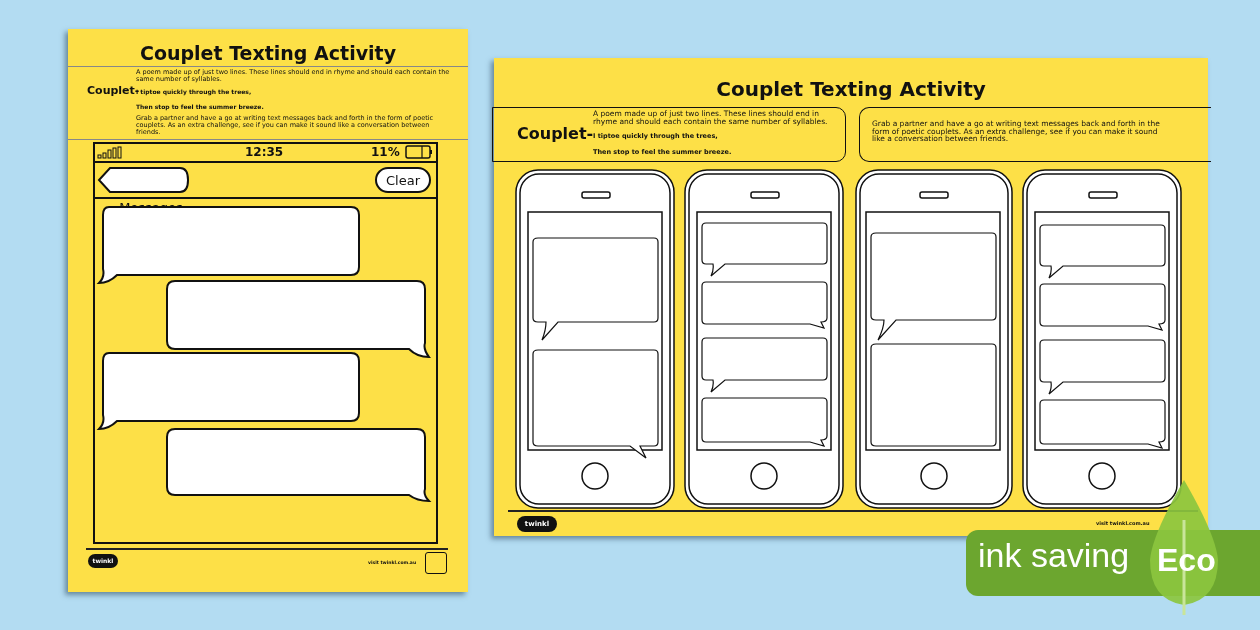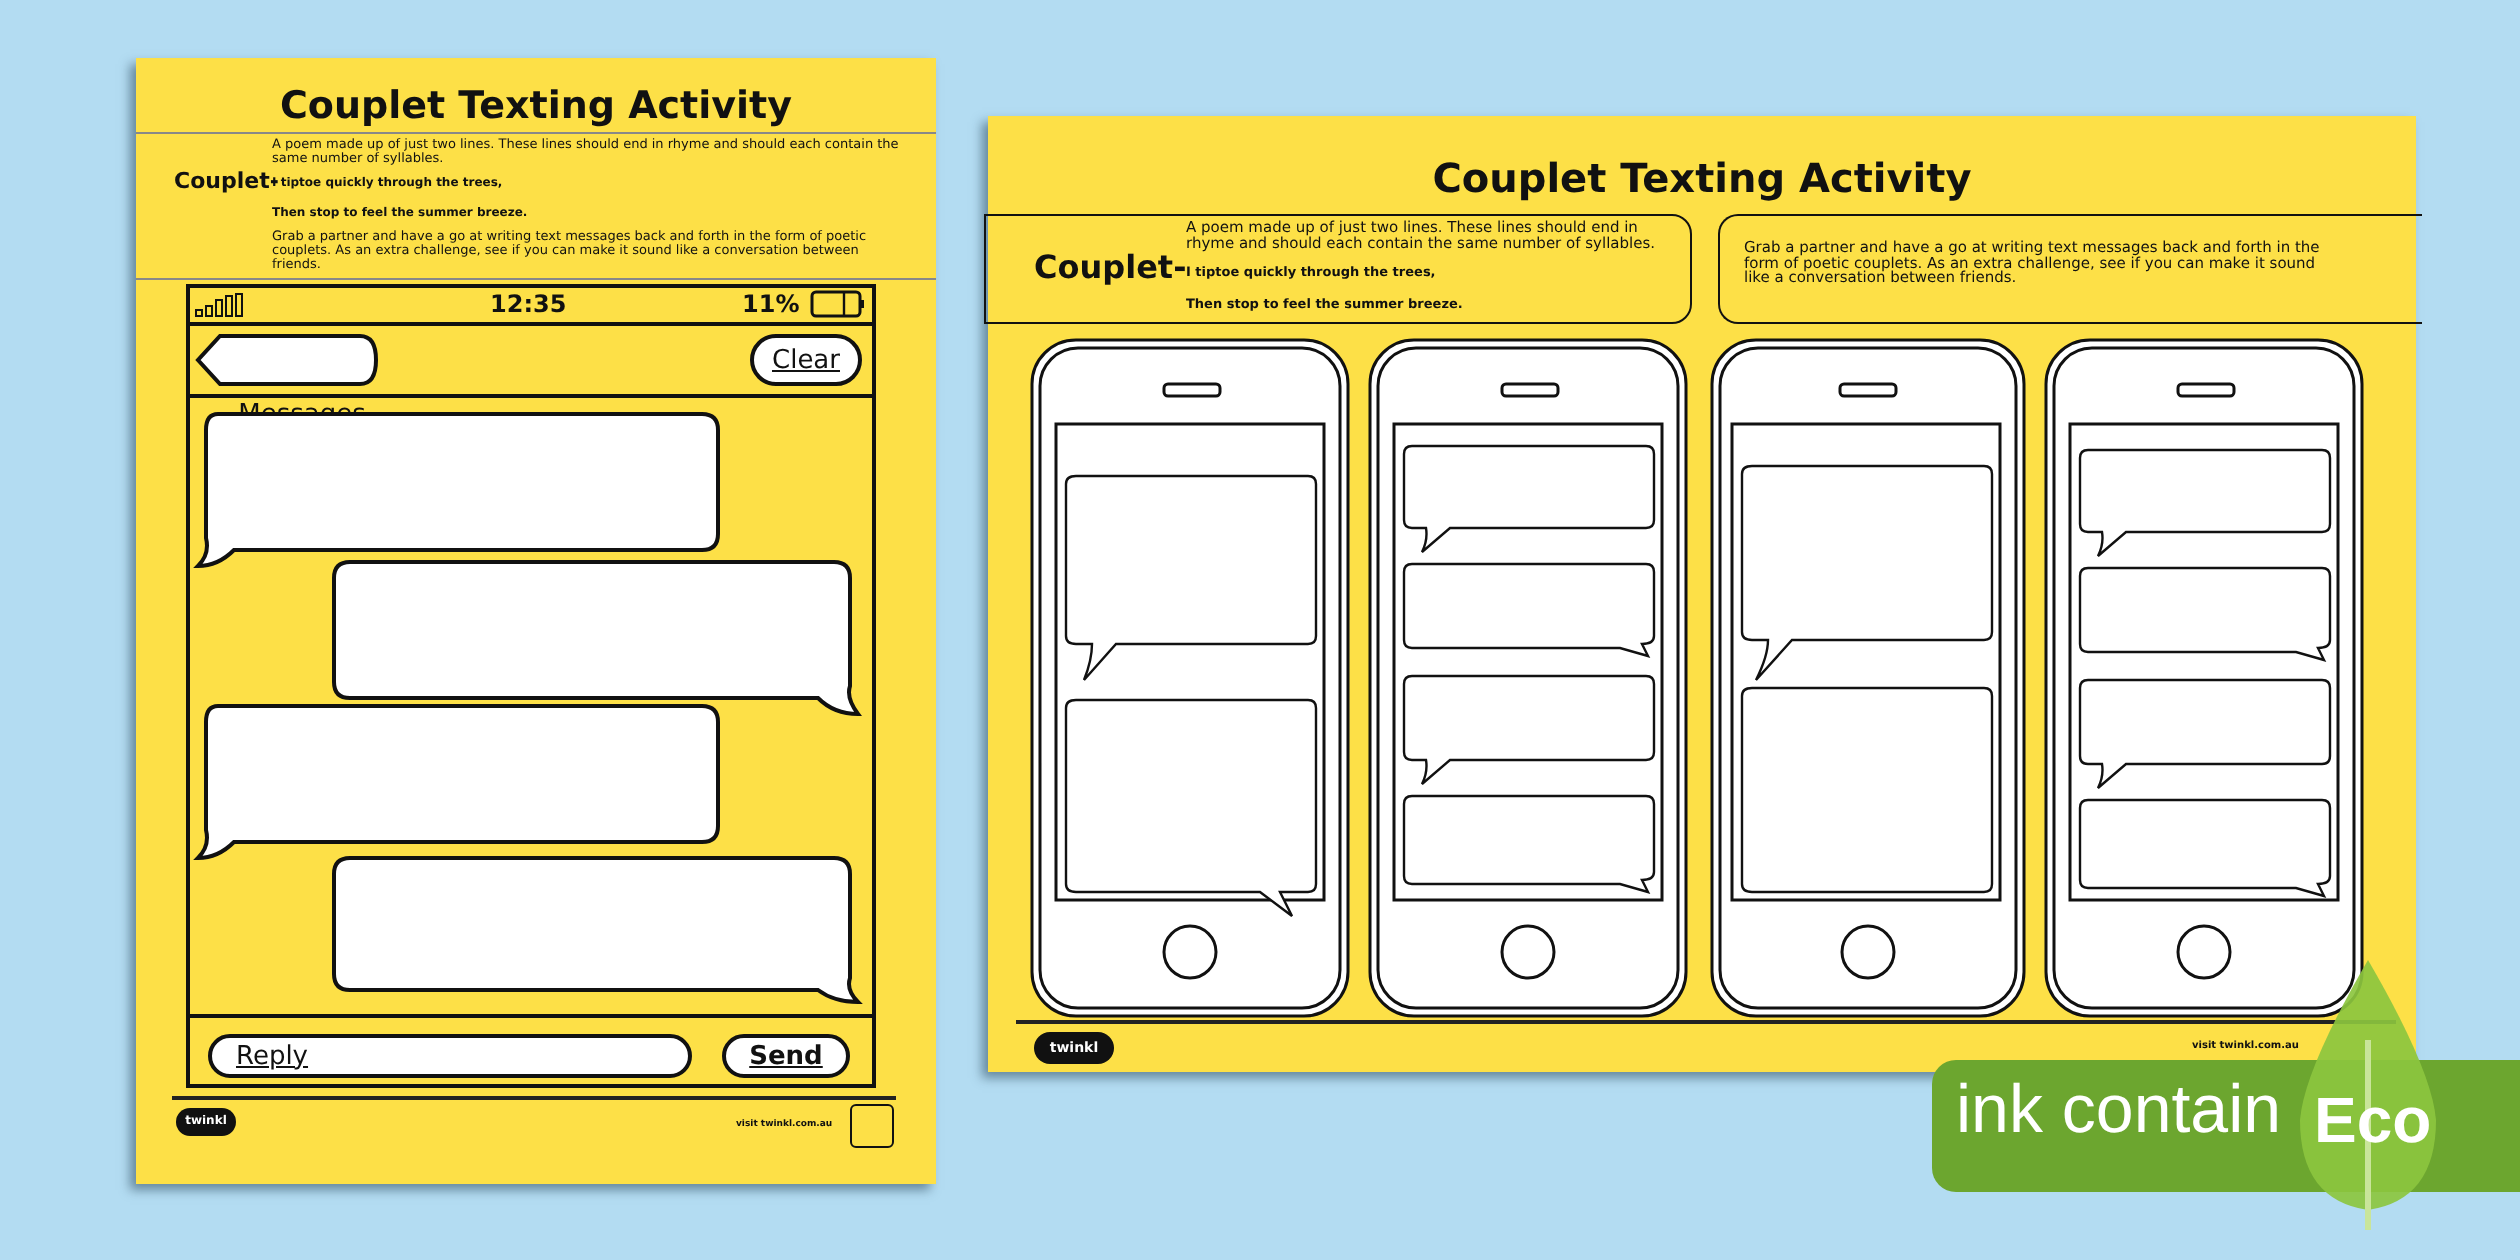--- a/index.html
+++ b/index.html
@@ -6,21 +6,21 @@
   body{width:1260px;height:630px;background:#b3dcf2;position:relative;overflow:hidden;font-family:"DejaVu Sans",sans-serif;color:#111;}
   .sheet{position:absolute;background:#fde047;box-shadow:-3px 3px 5px rgba(40,70,90,0.55);}
   .sheet-left{left:68px;top:29px;width:400px;height:563px;}
   .sheet-right{left:494px;top:58px;width:714px;height:478px;}
   .title{position:absolute;font-weight:bold;text-align:center;white-space:nowrap;}
   .small{font-size:7px;line-height:7.5px;}
   .bold-small{font-size:7px;font-weight:bold;text-align:center;}
   .hr{position:absolute;height:1px;background:#888;}
   .couplet-label{position:absolute;font-weight:bold;}
   svg{position:absolute;overflow:visible;}
-  .pill{position:absolute;border:2px solid #111;border-radius:14px;font-size:13px;display:flex;align-items:center;justify-content:center;background:#fff;box-sizing:border-box;text-decoration:underline;}
+  .pill{position:absolute;border:2px solid #111;border-radius:14px;font-size:13px;display:flex;align-items:center;justify-content:center;background:#fff;box-sizing:border-box;}
   .eco{position:absolute;left:966px;top:530px;width:294px;height:66px;background:#6ca62f;border-radius:12px 0 0 12px;}
   .eco-text{position:absolute;font-family:"Liberation Sans",sans-serif;color:#fff;font-size:34px;top:6px;}
 </style>
 </head>
 <body>
 
 <div class="sheet sheet-left">
   <div class="title" style="left:0;width:400px;top:13px;font-size:19px;">Couplet Texting Activity</div>
   <div class="hr" style="left:0;top:37px;width:400px;"></div>
   <div class="couplet-label" style="left:19px;top:55px;font-size:11px;">Couplet-</div>
@@ -63,26 +63,20 @@
         <path d="M80 82 H322 Q330 82 330 90 V144 Q328 150 334 158 Q322 158 314 150 H80 Q72 150 72 142 V90 Q72 82 80 82 Z" fill="#fff" stroke="#111" stroke-width="2"></path>
       </g>
       <g>
         <path d="M14 154 H256 Q264 154 264 162 V214 Q264 222 256 222 H22 Q14 230 4 230 Q10 224 8 216 V162 Q8 154 14 154 Z" fill="#fff" stroke="#111" stroke-width="2"></path>
       </g>
       <g>
         <path d="M80 230 H322 Q330 230 330 238 V290 Q328 296 334 302 Q322 302 314 296 H80 Q72 296 72 288 V238 Q72 230 80 230 Z" fill="#fff" stroke="#111" stroke-width="2"></path>
       </g>
     </svg>
 
-    <div style="position:absolute;left:0;top:363px;width:341px;height:35px;border-top:2px solid #111;">
-      <div class="pill" style="left:9px;top:8px;width:242px;height:22px;justify-content:flex-start;padding-left:12px;">
-        <span>Reply</span>
-      </div>
-      <div class="pill" style="left:266px;top:8px;width:64px;height:22px;font-weight:bold;">Send</div>
-    </div>
   </div>
 
   <div class="hr" style="left:18px;top:519px;width:362px;height:2px;background:#222;"></div>
   <div style="position:absolute;left:20px;top:525px;width:30px;height:14px;background:#111;border-radius:8px;color:#fff;font-size:6px;font-weight:bold;text-align:center;line-height:14px;">
     <span>twinkl</span>
   </div>
   <div style="position:absolute;left:300px;top:531px;font-size:4.5px;font-weight:bold;">visit twinkl.com.au</div>
   <div style="position:absolute;left:357px;top:523px;width:20px;height:20px;border:1px solid #111;border-radius:3px;"></div>
 </div>
 
@@ -146,19 +140,19 @@
   </svg>
 
   <div class="hr" style="left:14px;top:452px;width:690px;height:2px;background:#222;"></div>
   <div style="position:absolute;left:23px;top:458px;width:40px;height:16px;background:#111;border-radius:9px;color:#fff;font-size:7px;font-weight:bold;text-align:center;line-height:16px;">
     <span>twinkl</span>
   </div>
   <div style="position:absolute;left:602px;top:462px;font-size:5px;font-weight:bold;">visit twinkl.com.au</div>
 </div>
 
 <div class="eco">
-  <div class="eco-text" style="left:12px;">ink contain</div>
+  <div class="eco-text" style="left:12px;">ink saving</div>
 </div>
 <svg width="80" height="140" style="left:1144px;top:480px;">
   <path d="M40 0 Q8 55 6 80 Q6 120 40 125 Q74 120 74 80 Q72 55 40 0 Z" fill="#8cc63f" opacity="0.92"></path>
   <line x1="40" y1="40" x2="40" y2="135" stroke="#c9e59a" stroke-width="3"></line>
 </svg>
 <div style="position:absolute;left:1157px;top:542px;color:#fff;font-family:'Liberation Sans',sans-serif;font-weight:bold;font-size:32px;">Eco</div>
 
 </body></html>

